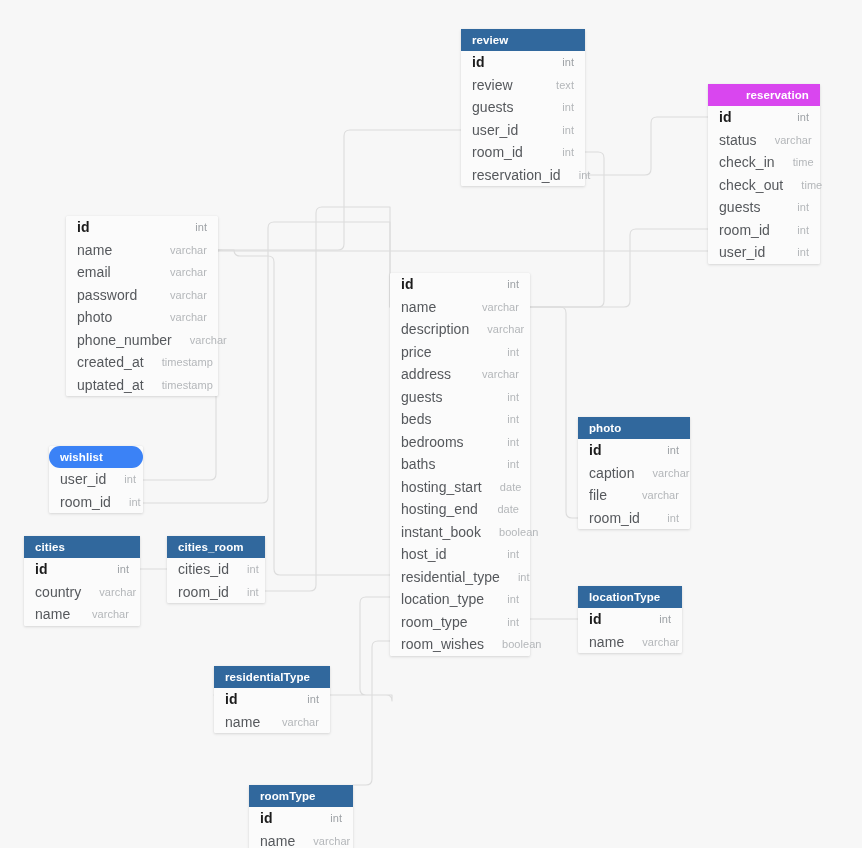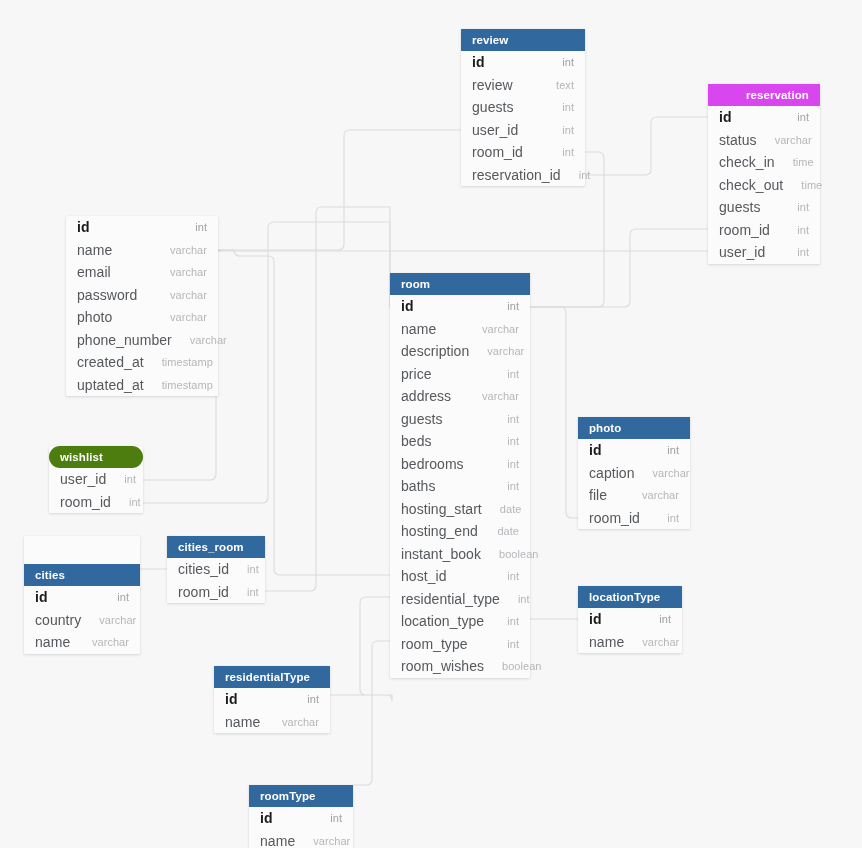--- a/index.html
+++ b/index.html
@@ -202,21 +202,20 @@
             <span class="field-name">created_at</span>
             <span class="field-type">timestamp</span>
           </div>
           <div class="field-row">
             <span class="field-name">uptated_at</span>
             <span class="field-type">timestamp</span>
           </div>
         </div>
       </div>
       <div class="table-node" style="left: 390px; top: 273px; width: 140px;">
-        <div class="table-header" style="background: rgb(49, 104, 157);">room</div>
         <div class="table-body">
           <div class="field-row pk">
             <span class="field-name">id</span>
             <span class="field-type">int</span>
           </div>
           <div class="field-row">
             <span class="field-name">name</span>
             <span class="field-type">varchar</span>
           </div>
           <div class="field-row">
@@ -296,34 +295,34 @@
             <span class="field-name">file</span>
             <span class="field-type">varchar</span>
           </div>
           <div class="field-row">
             <span class="field-name">room_id</span>
             <span class="field-type">int</span>
           </div>
         </div>
       </div>
       <div class="table-node" style="left: 49px; top: 446px; width: 94px;">
-        <div class="table-header" style="background: #4d7c0f; border-radius: 11px;">wishlist</div>
+        <div class="table-header" style="background: #3b82f6; border-radius: 11px;">wishlist</div>
         <div class="table-body">
           <div class="field-row">
             <span class="field-name">user_id</span>
             <span class="field-type">int</span>
           </div>
           <div class="field-row">
             <span class="field-name">room_id</span>
             <span class="field-type">int</span>
           </div>
         </div>
       </div>
       <div class="table-node" style="left: 24px; top: 536px; width: 116px;">
-        <div class="table-header" style="background: rgb(49, 104, 157); margin-top: 28px;">cities</div>
+        <div class="table-header" style="background: rgb(49, 104, 157);">cities</div>
         <div class="table-body">
           <div class="field-row pk">
             <span class="field-name">id</span>
             <span class="field-type">int</span>
           </div>
           <div class="field-row">
             <span class="field-name">country</span>
             <span class="field-type">varchar</span>
           </div>
           <div class="field-row">

